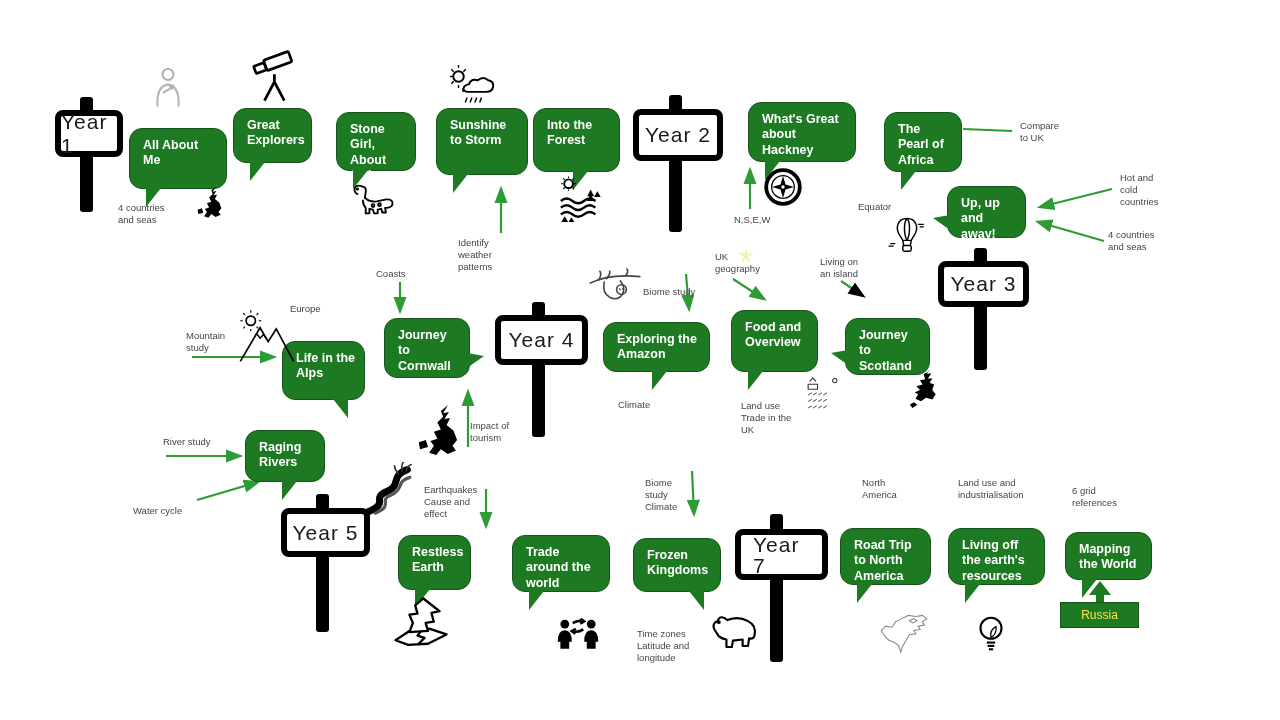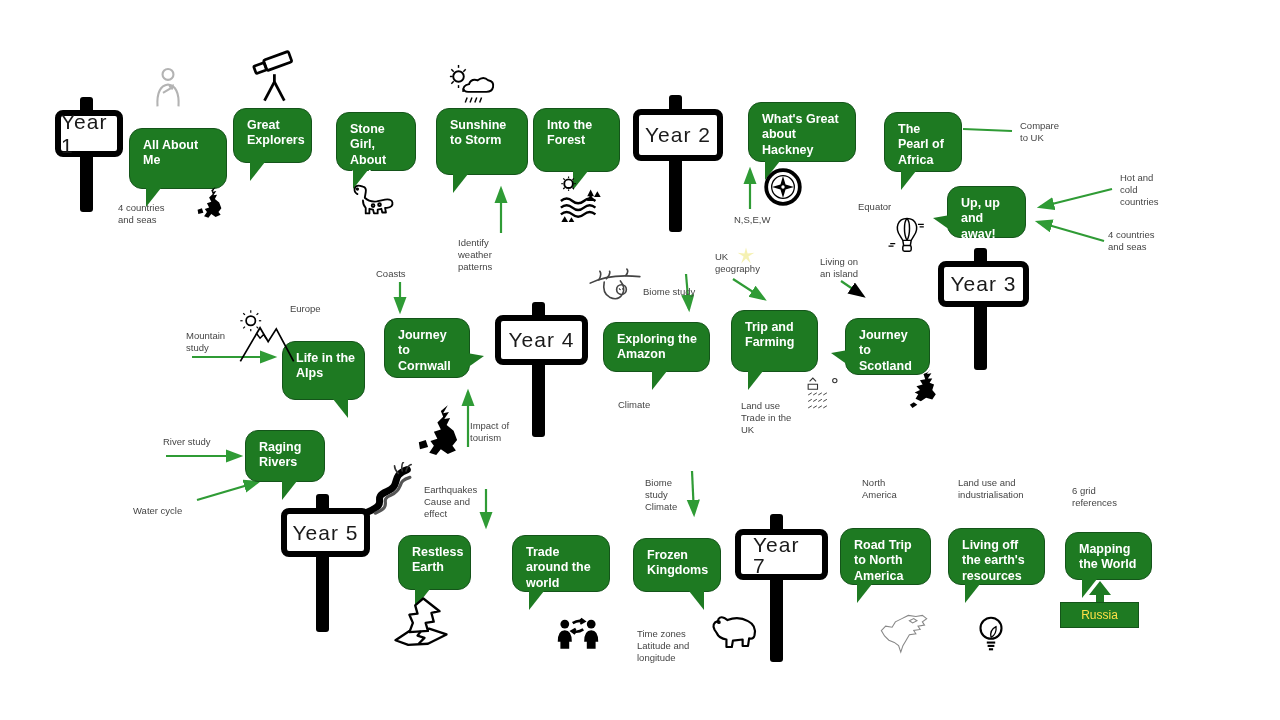--- a/index.html
+++ b/index.html
@@ -109,21 +109,21 @@
       <div class="bubble tail-bl" style="left: 233px; top: 108px; width: 79px; height: 55px;"><span>Great Explorers</span></div>
       <div class="bubble tail-bl" style="left: 336px; top: 112px; width: 80px; height: 59px;"><span>Stone Girl, About Girl</span></div>
       <div class="bubble tail-bl" style="left: 436px; top: 108px; width: 92px; height: 67px;"><span>Sunshine to Storm</span></div>
       <div class="bubble tail-bc" style="left: 533px; top: 108px; width: 87px; height: 64px;"><span>Into the Forest</span></div>
       <div class="bubble tail-bl" style="left: 748px; top: 102px; width: 108px; height: 60px;"><span>What's Great about Hackney</span></div>
       <div class="bubble tail-bl" style="left: 884px; top: 112px; width: 78px; height: 60px;"><span>The Pearl of Africa</span></div>
       <div class="bubble tail-l" style="left: 947px; top: 186px; width: 79px; height: 52px;"><span>Up, up and away!</span></div>
       <div class="bubble tail-br" style="left: 282px; top: 341px; width: 83px; height: 59px;"><span>Life in the Alps</span></div>
       <div class="bubble tail-r" style="left: 384px; top: 318px; width: 86px; height: 60px;"><span>Journey to Cornwall</span></div>
       <div class="bubble tail-bc" style="left: 603px; top: 322px; width: 107px; height: 50px;"><span>Exploring the Amazon</span></div>
-      <div class="bubble tail-bl" style="left: 731px; top: 310px; width: 87px; height: 62px;"><span>Trip and Farming</span></div>
+      <div class="bubble tail-bl" style="left: 731px; top: 310px; width: 87px; height: 62px;"><span>Food and Overview</span></div>
       <div class="bubble tail-l" style="left: 845px; top: 318px; width: 85px; height: 57px;"><span>Journey to Scotland</span></div>
       <div class="bubble tail-bc" style="left: 245px; top: 430px; width: 80px; height: 52px;"><span>Raging Rivers</span></div>
       <div class="bubble tail-bl" style="left: 398px; top: 535px; width: 73px; height: 55px;"><span>Restless Earth</span></div>
       <div class="bubble tail-bl" style="left: 512px; top: 535px; width: 98px; height: 57px;"><span>Trade around the world</span></div>
       <div class="bubble tail-br" style="left: 633px; top: 538px; width: 88px; height: 54px;"><span>Frozen Kingdoms</span></div>
       <div class="bubble tail-bl" style="left: 840px; top: 528px; width: 91px; height: 57px;"><span>Road Trip to North America</span></div>
       <div class="bubble tail-bl" style="left: 948px; top: 528px; width: 97px; height: 57px;"><span>Living off the earth's resources</span></div>
       <div class="bubble tail-bl" style="left: 1065px; top: 532px; width: 87px; height: 48px;"><span>Mapping the World</span></div>
       <div class="annot" style="left: 118px; top: 202px;">4 countries
 and seas</div>

